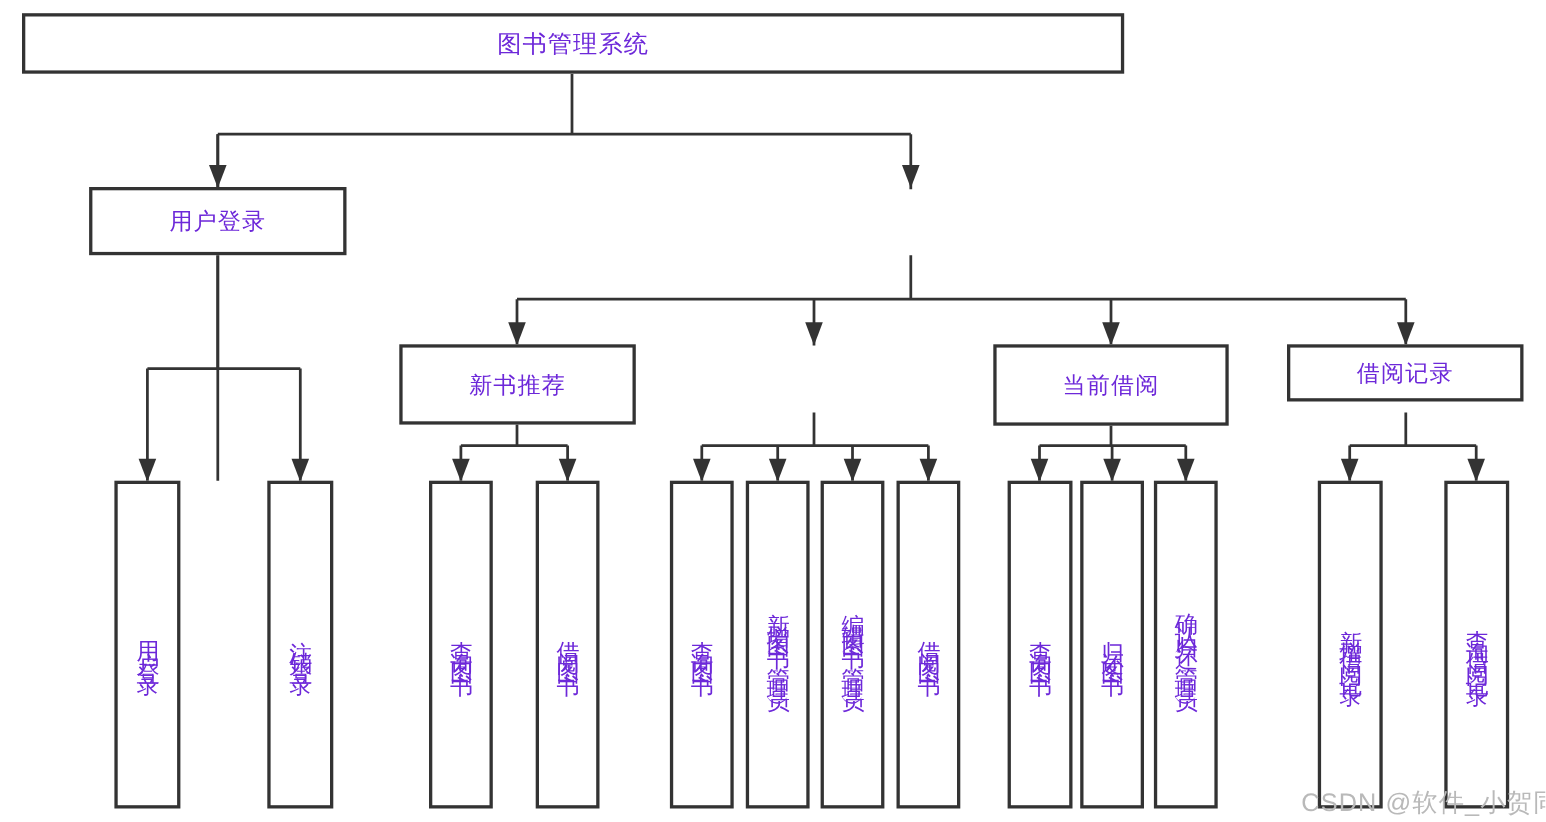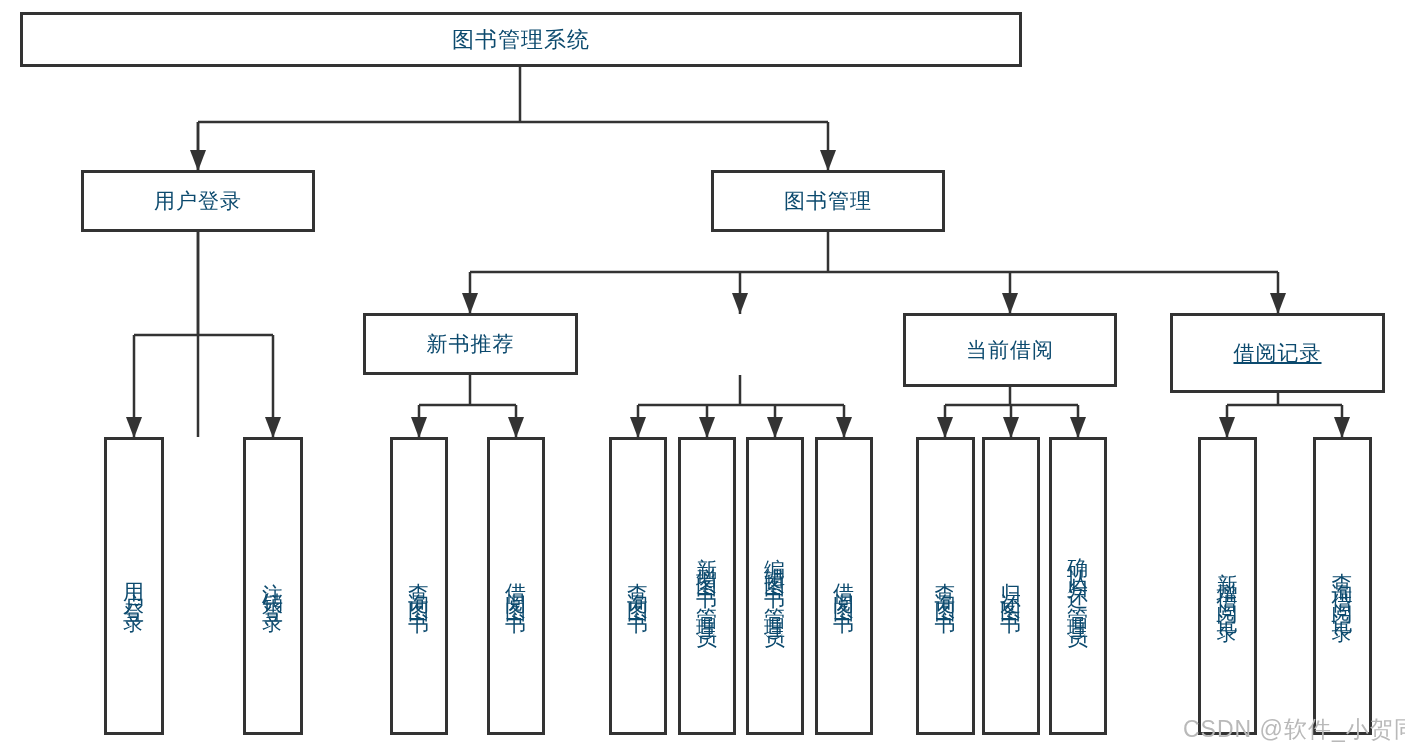--- a/index.html
+++ b/index.html
@@ -12,21 +12,21 @@
   }
   #wires{position:absolute;left:0;top:0;z-index:1;}
   .node{
     position:absolute;
     box-sizing:border-box;
     background:#fff;
     border:3px solid #333;
     display:flex;
     align-items:center;
     justify-content:center;
-    color:#0c4a6e;
+    color:#6d28d9;
     z-index:2;
   }
   .hlabel{
     font-size:21px;
     letter-spacing:1px;
     white-space:nowrap;
   }
   .root-label{font-size:22px;}
   .vbox .vlabel{
     writing-mode:vertical-rl;
@@ -96,31 +96,28 @@
     </g>
   </svg>
 
   <div class="node" style="left:20px;top:12px;width:1002px;height:55px;">
     <span class="hlabel root-label">图书管理系统</span>
   </div>
 
   <div class="node" style="left:81px;top:170px;width:234px;height:62px;">
     <span class="hlabel">用户登录</span>
   </div>
-  <div class="node" style="left:711px;top:170px;width:234px;height:62px;">
-    <span class="hlabel">图书管理</span>
-  </div>
 
-  <div class="node" style="left:363px;top:313px;width:215px;height:62px;">
+  <div class="node" style="left:363px;top:313px;width:215px;height:73px;">
     <span class="hlabel">新书推荐</span>
   </div>
   <div class="node" style="left:903px;top:313px;width:214px;height:74px;">
     <span class="hlabel">当前借阅</span>
   </div>
-  <div class="node" style="left:1170px;top:313px;width:215px;height:80px;text-decoration:underline;">
+  <div class="node" style="left:1170px;top:313px;width:215px;height:52px;">
     <span class="hlabel">借阅记录</span>
   </div>
 
   <div class="node vbox" style="left:104px;top:437px;width:60px;height:298px;">
     <span class="vlabel">用户登录</span>
   </div>
   <div class="node vbox" style="left:243px;top:437px;width:60px;height:298px;">
     <span class="vlabel">注销登录</span>
   </div>
 

